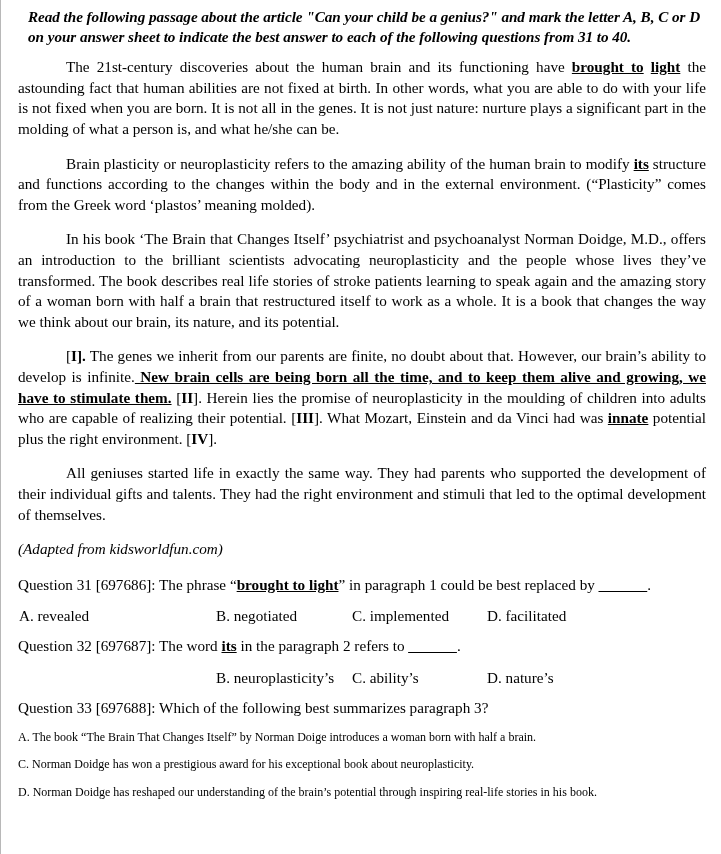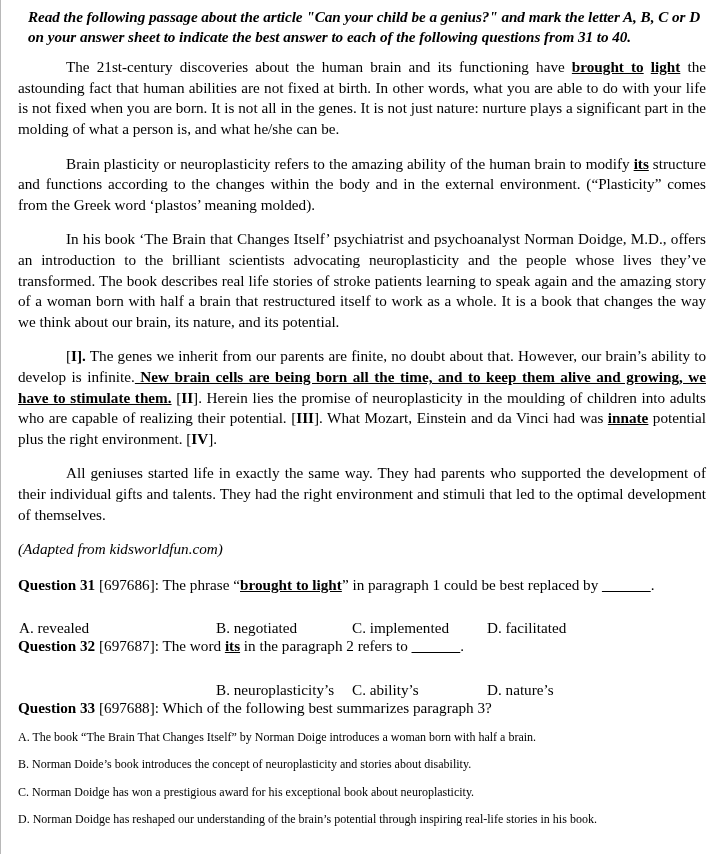--- a/index.html
+++ b/index.html
@@ -47,32 +47,32 @@
     font-style: italic;
     line-height: 1.35;
     margin: 8px 0 15px 0;
     font-family: Liberation Serif, serif;
   }
   .q-stem {
     font-size: 15.2px;
     line-height: 1.35;
     margin: 0 0 11px 0;
   }
-  .q-label { font-weight: bold; }
+  .q-label { font-weight: normal; }
   .opt-row {
     font-size: 15.2px;
     line-height: 1.35;
     margin: 0 0 11px 0;
     position: relative;
     height: 19px;
     white-space: nowrap;
   }
   .opt {
     position: absolute;
-    top: 12px;
+    top: 0;
   }
   .opt-block {
     font-size: 12px;
     line-height: 1.35;
     margin: 0 0 11px 0;
     text-align: left;
   }
   .bu {
     font-weight: bold;
     text-decoration: underline;
@@ -111,19 +111,18 @@
           <span class="opt" style="left: 469px;">D. facilitated</span>
         </div>
         <div class="q-stem"><span class="q-label">Question 32</span><span> </span><span>[697687]:</span><span> The word </span><span class="bu">its</span><span> in the paragraph 2 refers to </span><span class="blank">______</span><span>.</span></div>
         <div class="opt-row">
           <span class="opt" style="left: 198px;">B. neuroplasticity’s</span>
           <span class="opt" style="left: 334px;">C. ability’s</span>
           <span class="opt" style="left: 469px;">D. nature’s</span>
         </div>
         <div class="q-stem"><span class="q-label">Question 33</span><span> </span><span>[697688]:</span><span> Which of the following best summarizes paragraph 3?</span></div>
         <div class="opt-block">A. The book “The Brain That Changes Itself” by Norman Doige introduces a woman born with half a brain.</div>
-        <div class="opt-block">B. Norman Doide’s book introduces the concept of neuroplasticity and stories about disability.</div>
         <div class="opt-block">C. Norman Doidge has won a prestigious award for his exceptional book about neuroplasticity.</div>
         <div class="opt-block">D. Norman Doidge has reshaped our understanding of the brain’s potential through inspiring real-life stories in his book.</div>
       </div>
 
   </div>
 </div>
 
 </body></html>

